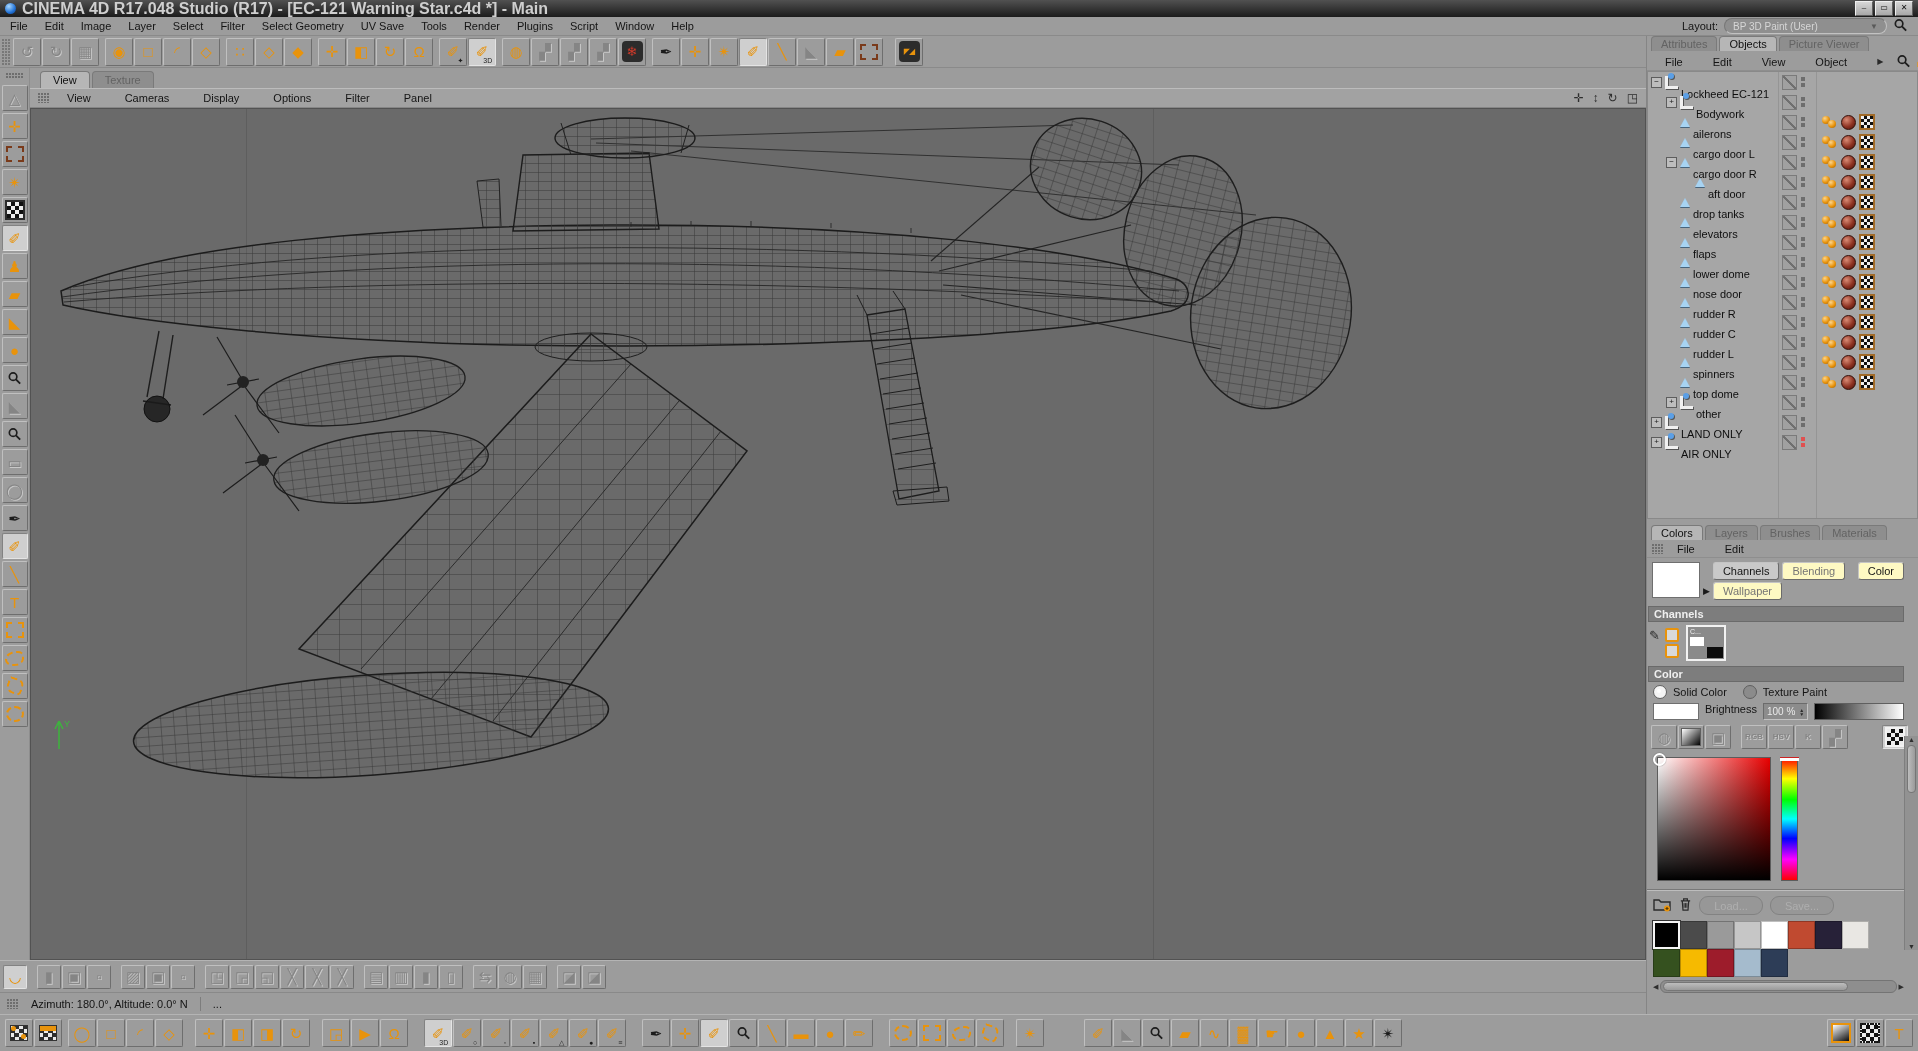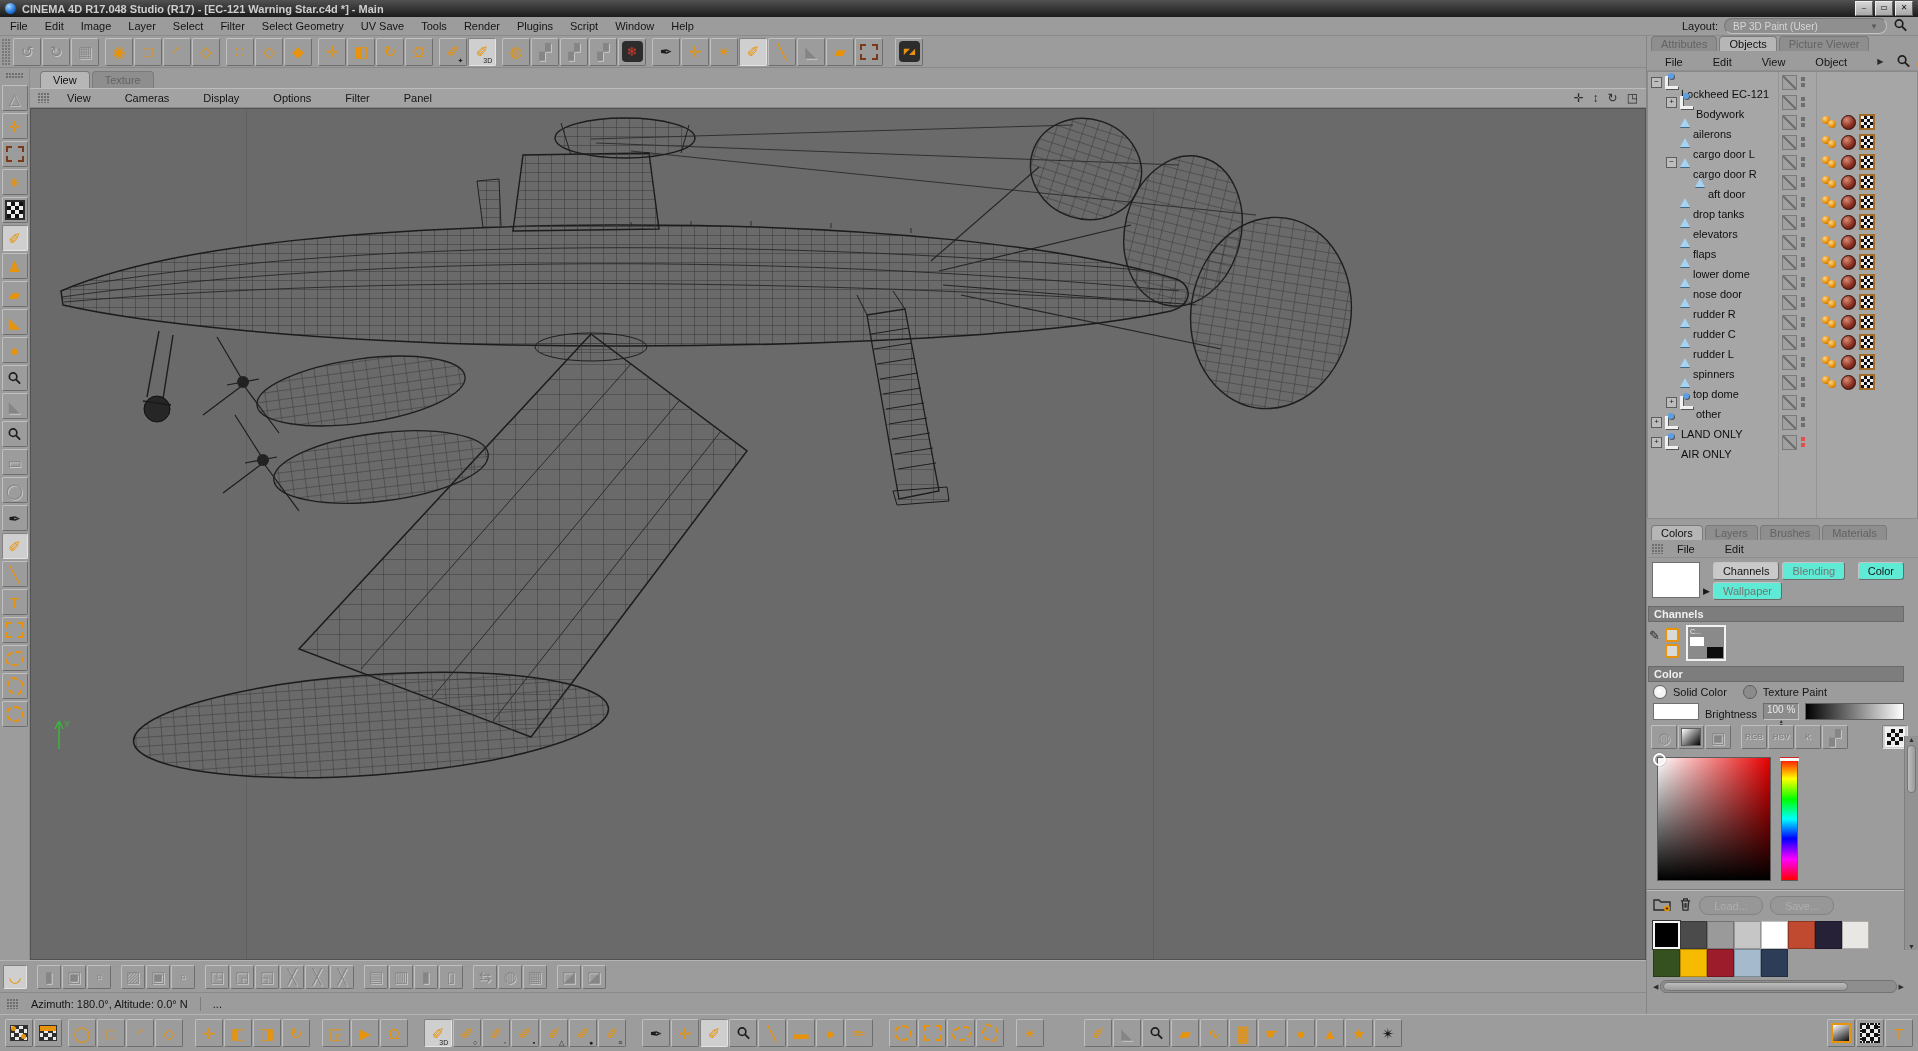--- a/index.html
+++ b/index.html
@@ -1,20 +1,20 @@
 <!DOCTYPE html>
 <html><head>
 <meta charset="utf-8">
 <style>
   html,body{margin:0;padding:0;background:#9c9c9c;font-family:"Liberation Sans",sans-serif;}
   #app{position:relative;width:1918px;height:1051px;overflow:hidden;background:#9c9c9c;font-size:11px;color:#141414;}
   
   #titlebar{position:absolute;left:0;top:0;width:1918px;height:17px;background:linear-gradient(#515151,#1b1b1b);display:flex;align-items:center;gap:6px;padding:0 5px;box-sizing:border-box;}
   .app-logo{width:11px;height:11px;border-radius:50%;background:radial-gradient(circle at 35% 30%,#a8d8ff,#2272d6 60%,#0a3a80);flex:0 0 auto;}
-  #title-text{color:#cfcfcf;font-weight:bold;font-size:11px;white-space:nowrap;}
+  #title-text{color:#cfcfcf;font-weight:bold;font-size:16px;white-space:nowrap;}
   #win-controls{margin-left:auto;display:flex;gap:2px;}
   .winbtn{width:16px;height:13px;background:linear-gradient(#d6d6d6,#a8a8a8);border:1px solid;border-color:#efefef #5f5f5f #5f5f5f #efefef;font-size:8px;line-height:11px;text-align:center;color:#111;}
   
   #menubar{position:absolute;left:0;top:17px;width:1918px;height:19px;display:flex;align-items:center;padding:0 10px;box-sizing:border-box;background:#9c9c9c;border-bottom:1px solid #8a8a8a;}
   .menu-item{margin-right:17px;cursor:default;}
   #layout-row{margin-left:auto;display:flex;align-items:center;gap:6px;}
   #layout-select{height:14px;min-width:145px;border-radius:8px;background:#8f8f8f;border:1px solid;border-color:#777 #c2c2c2 #c2c2c2 #777;color:#d6d6d6;font-size:10px;display:flex;align-items:center;padding:0 8px;}
   #layout-select .car{margin-left:auto;color:#5a5a5a;font-size:8px;}
   
   .tgroup{display:flex;gap:1px;}
@@ -85,44 +85,44 @@
   .sphere{width:13px;height:13px;border-radius:50%;background:radial-gradient(circle at 35% 30%,#d98a74,#8d3222 55%,#47110a);border:1px solid #330d06;}
   .texchip{width:12px;height:12px;border:2px solid #a06a28;background:conic-gradient(#0f0f0f 25%,#f0f0f0 0 50%,#0f0f0f 0 75%,#f0f0f0 0) 0 0/6px 6px;}
   
   .col-tabs{height:18px;display:flex;align-items:flex-end;gap:2px;padding-left:4px;margin-top:3px;}
   #colors-body{position:relative;flex:1;}
   .col-preview-row{display:flex;align-items:flex-start;gap:3px;padding:4px 14px 4px 5px;}
   .col-preview{width:46px;height:34px;background:#ffffff;border:1px solid #6f6f6f;}
   .prev-arrow{font-size:9px;color:#1a1a1a;margin-top:24px;}
   .chan-btns{flex:1;}
   .chan-btns .row1{display:flex;gap:3px;}
-  .cbtn{flex:0 0 auto;padding:2px 9px;background:#5eead4;border:1px solid;border-color:#c4c4c4 #6b6b6b #6b6b6b #c4c4c4;border-radius:3px;color:#141414;font-size:11px;}
+  .cbtn{flex:0 0 auto;padding:2px 9px;background:#fef9c3;border:1px solid;border-color:#c4c4c4 #6b6b6b #6b6b6b #c4c4c4;border-radius:3px;color:#141414;font-size:11px;}
   .cbtn.act{background:#c9c9c9;}
   .cbtn.dim{color:#757575;}
   .cbtn.right{margin-left:auto;}
   .row2{margin-top:2px;}
   .sect-head{margin:2px 14px 0 1px;background:#7d7d7d;border:1px solid #6a6a6a;color:#efefef;font-weight:bold;padding:1px 5px;}
   .chan-thumbs{display:flex;gap:5px;padding:3px 14px 3px 4px;align-items:center;}
   .chan-chip{position:relative;width:30px;height:30px;display:flex;align-items:center;justify-content:center;}
   .chip-pen{color:#2a2a2a;font-size:13px;position:absolute;left:-2px;top:0;}
   .osq{width:10px;height:10px;background:#d9d9d9;border:2px solid #e8930c;border-radius:2px;position:absolute;}
   .osq.a{right:2px;top:0;}
   .osq.b{right:2px;bottom:0;}
   .chan-chip.sel{border:2px solid #f2f2f2;background:#8a8a8a;width:36px;height:32px;}
   .cc-lab{position:absolute;left:2px;top:1px;font-size:7px;color:#f2f2f2;}
   .cc-w{position:absolute;left:2px;top:10px;width:14px;height:9px;background:#fff;}
   .cc-b{position:absolute;right:1px;bottom:1px;width:16px;height:11px;background:#0c0c0c;}
   .radio-row{display:flex;align-items:center;gap:6px;padding:3px 14px 2px 6px;}
   .radio{width:12px;height:12px;border-radius:50%;border:1px solid #5f5f5f;background:#8b8b8b;position:relative;}
   .radio.on{background:#f4f4f4;}
   .radio.on::after{content:"";position:absolute;left:3px;top:3px;width:4px;height:4px;border-radius:50%;background:#fdfdfd;}
   .radio-lab{margin-right:10px;}
-  .bright-row{display:flex;align-items:flex-end;gap:6px;padding:2px 14px 3px 6px;}
+  .bright-row{display:flex;align-items:flex-start;gap:6px;padding:2px 14px 3px 6px;}
   .bright-swatch{width:44px;height:15px;background:#ffffff;border:1px solid #6f6f6f;}
-  .spin{height:15px;background:#8c8c8c;border:1px solid;border-color:#6b6b6b #c2c2c2 #c2c2c2 #6b6b6b;color:#e9e9e9;display:flex;align-items:center;padding:0 3px;gap:4px;font-size:10px;flex-direction:column;}
+  .spin{height:15px;background:#8c8c8c;border:1px solid;border-color:#6b6b6b #c2c2c2 #c2c2c2 #6b6b6b;color:#e9e9e9;display:flex;align-items:center;padding:0 3px;gap:4px;font-size:10px;}
   .spin .arr{display:flex;flex-direction:column;font-size:5px;color:#2c2c2c;line-height:4px;}
   .bright-grad{flex:1;height:15px;background:linear-gradient(to right,#000,#fff);border:1px solid #5f5f5f;}
   .mini-btns{display:flex;align-items:center;padding:2px 14px 2px 4px;}
   .mini-btns .tbtn{width:26px;height:24px;}
   .picker-row{display:flex;gap:10px;padding:6px 14px 6px 10px;}
   .sv-field{width:112px;height:122px;position:relative;border:1px solid #5c5c5c;background:linear-gradient(to bottom,rgba(0,0,0,0),#000),linear-gradient(to right,#fff,#e80000);}
   .sv-marker{position:absolute;left:-5px;top:-5px;width:9px;height:9px;border-radius:50%;border:2px solid #fff;box-shadow:0 0 1px #333;}
   .hue-bar{width:15px;height:122px;position:relative;border:1px solid #5c5c5c;background:linear-gradient(#f00,#ff0 17%,#0f0 34%,#0ff 50%,#00f 66%,#f0f 83%,#f00);}
   .hue-marker{position:absolute;left:-2px;right:-2px;top:-1px;height:3px;background:#fff;border-top:1px solid #c22;}
   .divider{height:1px;background:#bdbdbd;border-top:1px solid #787878;margin:2px 0 0;}

